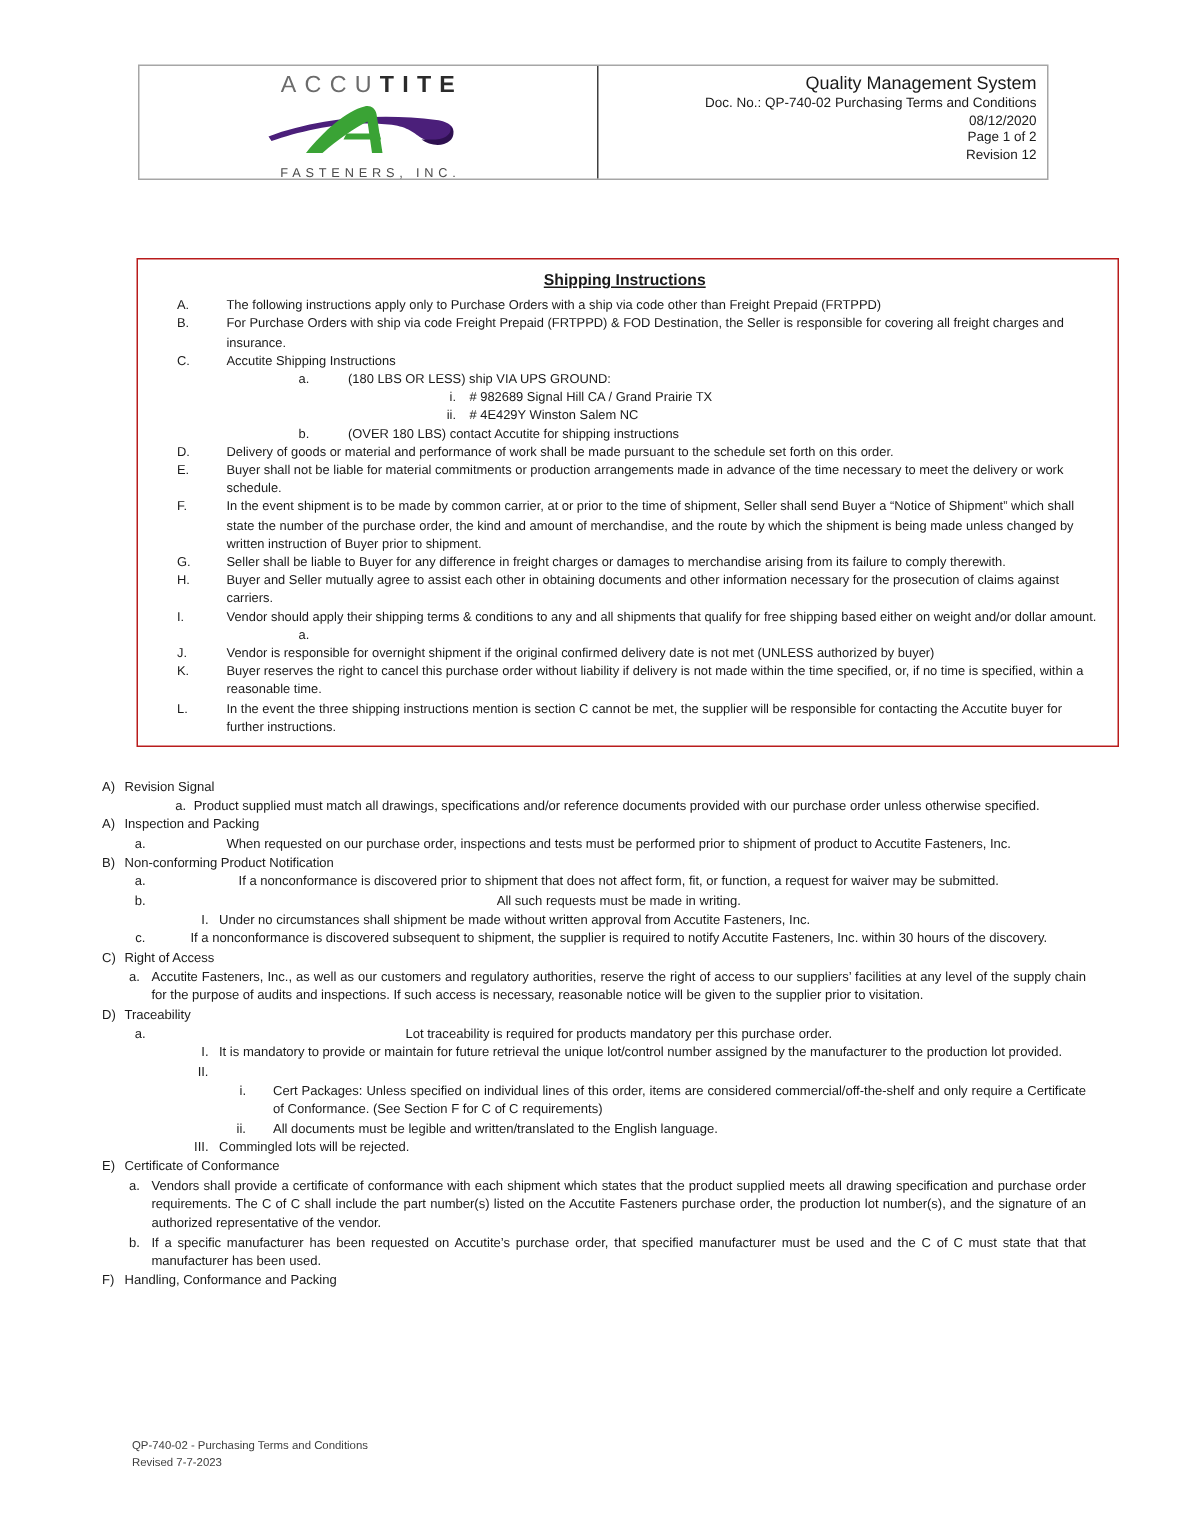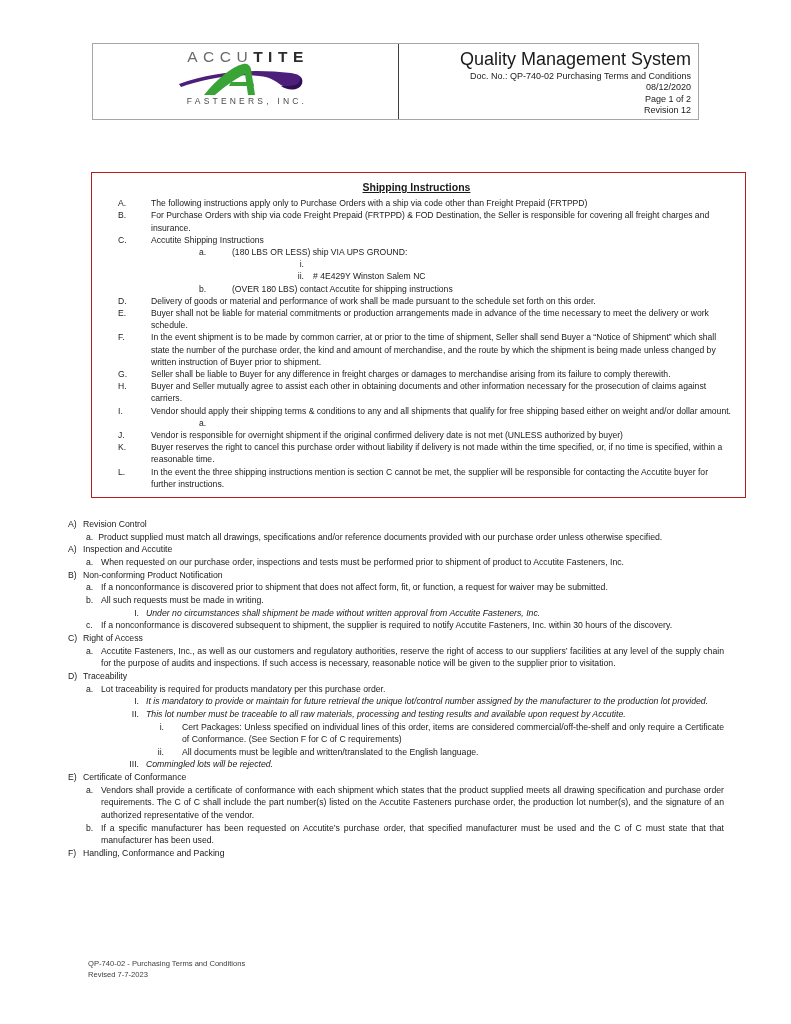--- a/index.html
+++ b/index.html
@@ -35,21 +35,21 @@
     background: #fff;
   }
   .header-logo-cell {
     width: 306px;
     box-sizing: border-box;
     border-right: 1px solid #404040;
     position: relative;
     display: flex;
     flex-direction: column;
     align-items: center;
-    justify-content: flex-start;
+    justify-content: space-between;
     padding-top: 5px;
   }
   .wordmark {
     font-family: "Liberation Sans", sans-serif;
     font-size: 15.5px;
     letter-spacing: 5.5px;
     color: #6b6b6b;
     line-height: 1;
     padding-left: 5px;
     white-space: nowrap;
@@ -74,21 +74,21 @@
     white-space: nowrap;
   }
 
   .header-info-cell {
     flex: 1;
     box-sizing: border-box;
     text-align: right;
     padding: 4px 7px 0 0;
   }
   .qms-title {
-    font-size: 18px;
+    font-size: 12px;
     color: #1a1a1a;
     line-height: 1.25;
     white-space: nowrap;
   }
   .qms-line {
     font-size: 9px;
     color: #1a1a1a;
     line-height: 1.28;
     white-space: nowrap;
   }
@@ -149,31 +149,32 @@
     display: flex;
     align-items: flex-start;
   }
   .sec-head .marker { width: 15px; flex: 0 0 auto; }
   .sec-head .body { flex: 1 1 auto; }
 
   .item-a {
     display: flex;
     align-items: flex-start;
     padding-left: 18px;
+    text-align: center;
   }
   .item-a .marker { width: 15px; flex: 0 0 auto; }
   .item-a .body { flex: 1 1 auto; }
 
   .item-roman {
     display: flex;
     align-items: flex-start;
     padding-left: 49px;
   }
   .item-roman .marker { width: 22px; flex: 0 0 auto; text-align: right; padding-right: 7px; }
-  .item-roman .body { flex: 1 1 auto; font-style: italic; }
+  .item-roman .body { flex: 1 1 auto; }
 
   .item-lroman {
     display: flex;
     align-items: flex-start;
     padding-left: 78px;
   }
   .item-lroman .marker { width: 18px; flex: 0 0 auto; text-align: right; padding-right: 7px; }
   .item-lroman .body { flex: 1 1 auto; margin-left: 11px; }
   .just { text-align: justify; }
 
@@ -230,20 +231,21 @@
         <div class="li lvl1">
           <span class="marker">C.</span>
           <span class="body">Accutite Shipping Instructions</span>
         </div>
         <div class="li lvl2">
           <span class="marker">a.</span>
           <span class="body">(180 LBS OR LESS) ship VIA UPS GROUND:</span>
         </div>
         <div class="li lvl3">
           <span class="marker">i.</span>
+          <span class="body"># 982689 Signal Hill CA / Grand Prairie TX</span>
         </div>
         <div class="li lvl3">
           <span class="marker">ii.</span>
           <span class="body"># 4E429Y Winston Salem NC</span>
         </div>
         <div class="li lvl2">
           <span class="marker">b.</span>
           <span class="body">(OVER 180 LBS) contact Accutite for shipping instructions</span>
         </div>
         <div class="li lvl1">
@@ -284,26 +286,26 @@
         <div class="li lvl1">
           <span class="marker">L.</span>
           <span class="body">In the event the three shipping instructions mention is section C cannot be met, the supplier will be responsible for contacting the Accutite buyer for further instructions.</span>
         </div>
       </div>
   </div>
 
   <div class="body-main" id="body-main">
       <div class="sec-head">
         <span class="marker">A)</span>
-        <span class="body">Revision Control</span>
+        <span class="body">Revision Signal</span>
       </div>
       <div class="item-a" style="padding-left: 0px; display: block; text-indent: 0px;"><span class="marker" style="padding-left: 18px; padding-right: 5px;">a.</span><span>Product supplied must match all drawings, specifications and/or reference documents provided with our purchase order unless otherwise specified.</span></div>
       <div class="sec-head">
         <span class="marker">A)</span>
-        <span class="body">Inspection and Accutite</span>
+        <span class="body">Inspection and Packing</span>
       </div>
       <div class="item-a">
         <span class="marker">a.</span>
         <span class="body">When requested on our purchase order, inspections and tests must be performed prior to shipment of product to Accutite Fasteners, Inc.</span>
       </div>
       <div class="sec-head">
         <span class="marker">B)</span>
         <span class="body">Non-conforming Product Notification</span>
       </div>
       <div class="item-a">
@@ -337,21 +339,20 @@
       <div class="item-a">
         <span class="marker">a.</span>
         <span class="body">Lot traceability is required for products mandatory per this purchase order.</span>
       </div>
       <div class="item-roman">
         <span class="marker">I.</span>
         <span class="body">It is mandatory to provide or maintain for future retrieval the unique lot/control number assigned by the manufacturer to the production lot provided.</span>
       </div>
       <div class="item-roman">
         <span class="marker">II.</span>
-        <span class="body">This lot number must be traceable to all raw materials, processing and testing results and available upon request by Accutite.</span>
       </div>
       <div class="item-lroman just">
         <span class="marker">i.</span>
         <span class="body">Cert Packages: Unless specified on individual lines of this order, items are considered commercial/off-the-shelf and only require a Certificate of Conformance. (See Section F for C of C requirements)</span>
       </div>
       <div class="item-lroman">
         <span class="marker">ii.</span>
         <span class="body">All documents must be legible and written/translated to the English language.</span>
       </div>
       <div class="item-roman">

